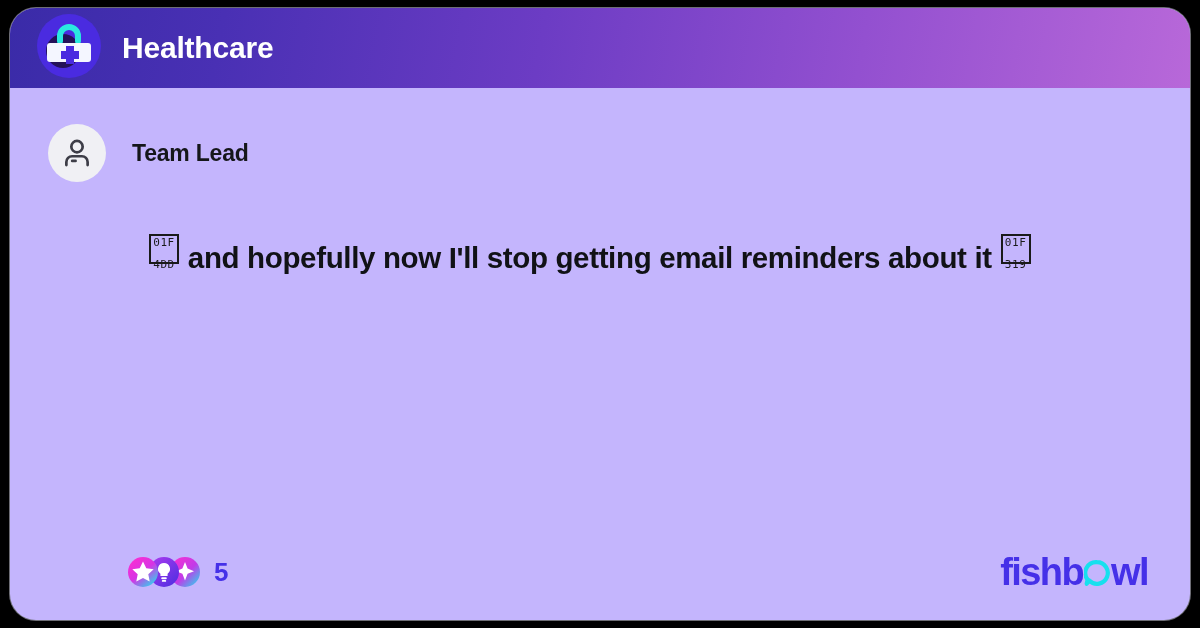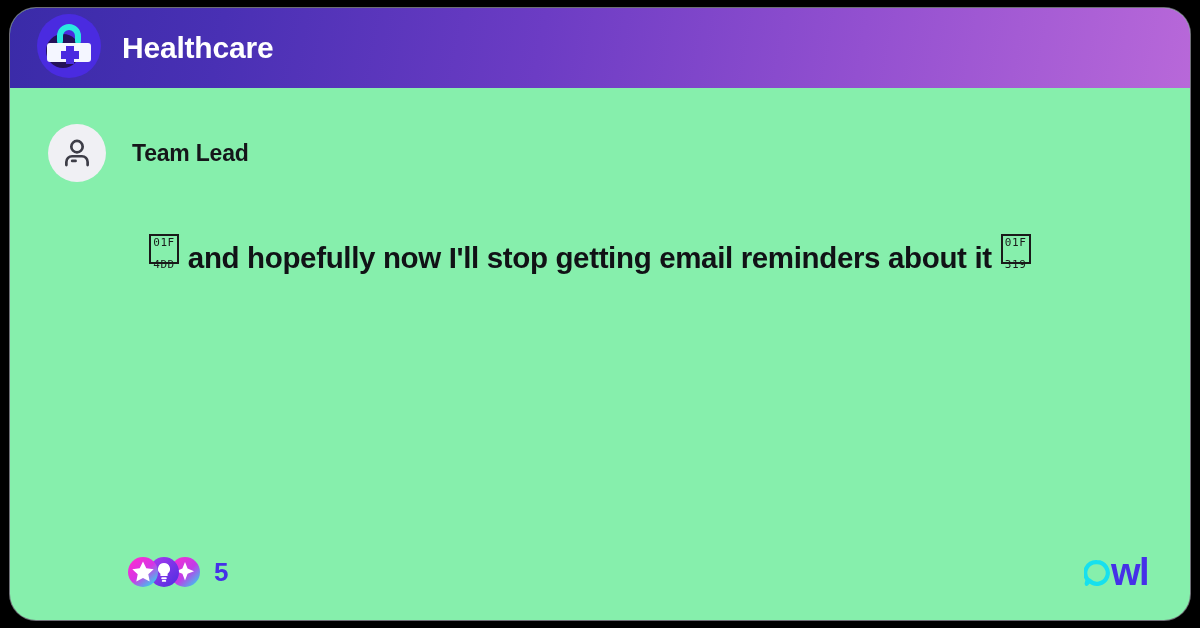--- a/index.html
+++ b/index.html
@@ -21,21 +21,21 @@
     background: #000000;
   }
 
   
   .card {
     position: absolute;
     left: 10px;
     top: 8px;
     width: 1180px;
     height: 612px;
-    background: #86efac;
+    background: #c4b5fd;
     border-radius: 26px;
     overflow: hidden;
     box-shadow: 0 0 0 1px rgba(200,200,215,0.55);
   }
 
   
   .card-header {
     position: relative;
     height: 80px;
     width: 100%;
@@ -290,20 +290,21 @@
                 <path d="M15 4.4 L18.3 11.2 L25.7 12.2 L20.3 17.3 L21.7 24.6 L15 21.1 L8.3 24.6 L9.7 17.3 L4.3 12.2 L11.7 11.2 Z" fill="#ffffff"></path>
               </svg>
             </span>
 
           </span>
 
           <span class="reaction-count">5</span>
         </div>
 
         <div class="brand">
+          <span class="seg">fishb</span>
           <span class="brand-o">
             <svg viewBox="0 0 26 26" xmlns="http://www.w3.org/2000/svg">
               <path d="M13 2.2 a10.8 10.8 0 1 1 -7.7 18.4 l-2.6 3.2 l0.9 -4.2 A10.8 10.8 0 0 1 13 2.2 z" fill="none" stroke="#17e0ee" stroke-width="4.2" stroke-linejoin="round"></path>
             </svg>
           </span>
           <span class="seg">wl</span>
         </div>
 
       </div>
     </div>

